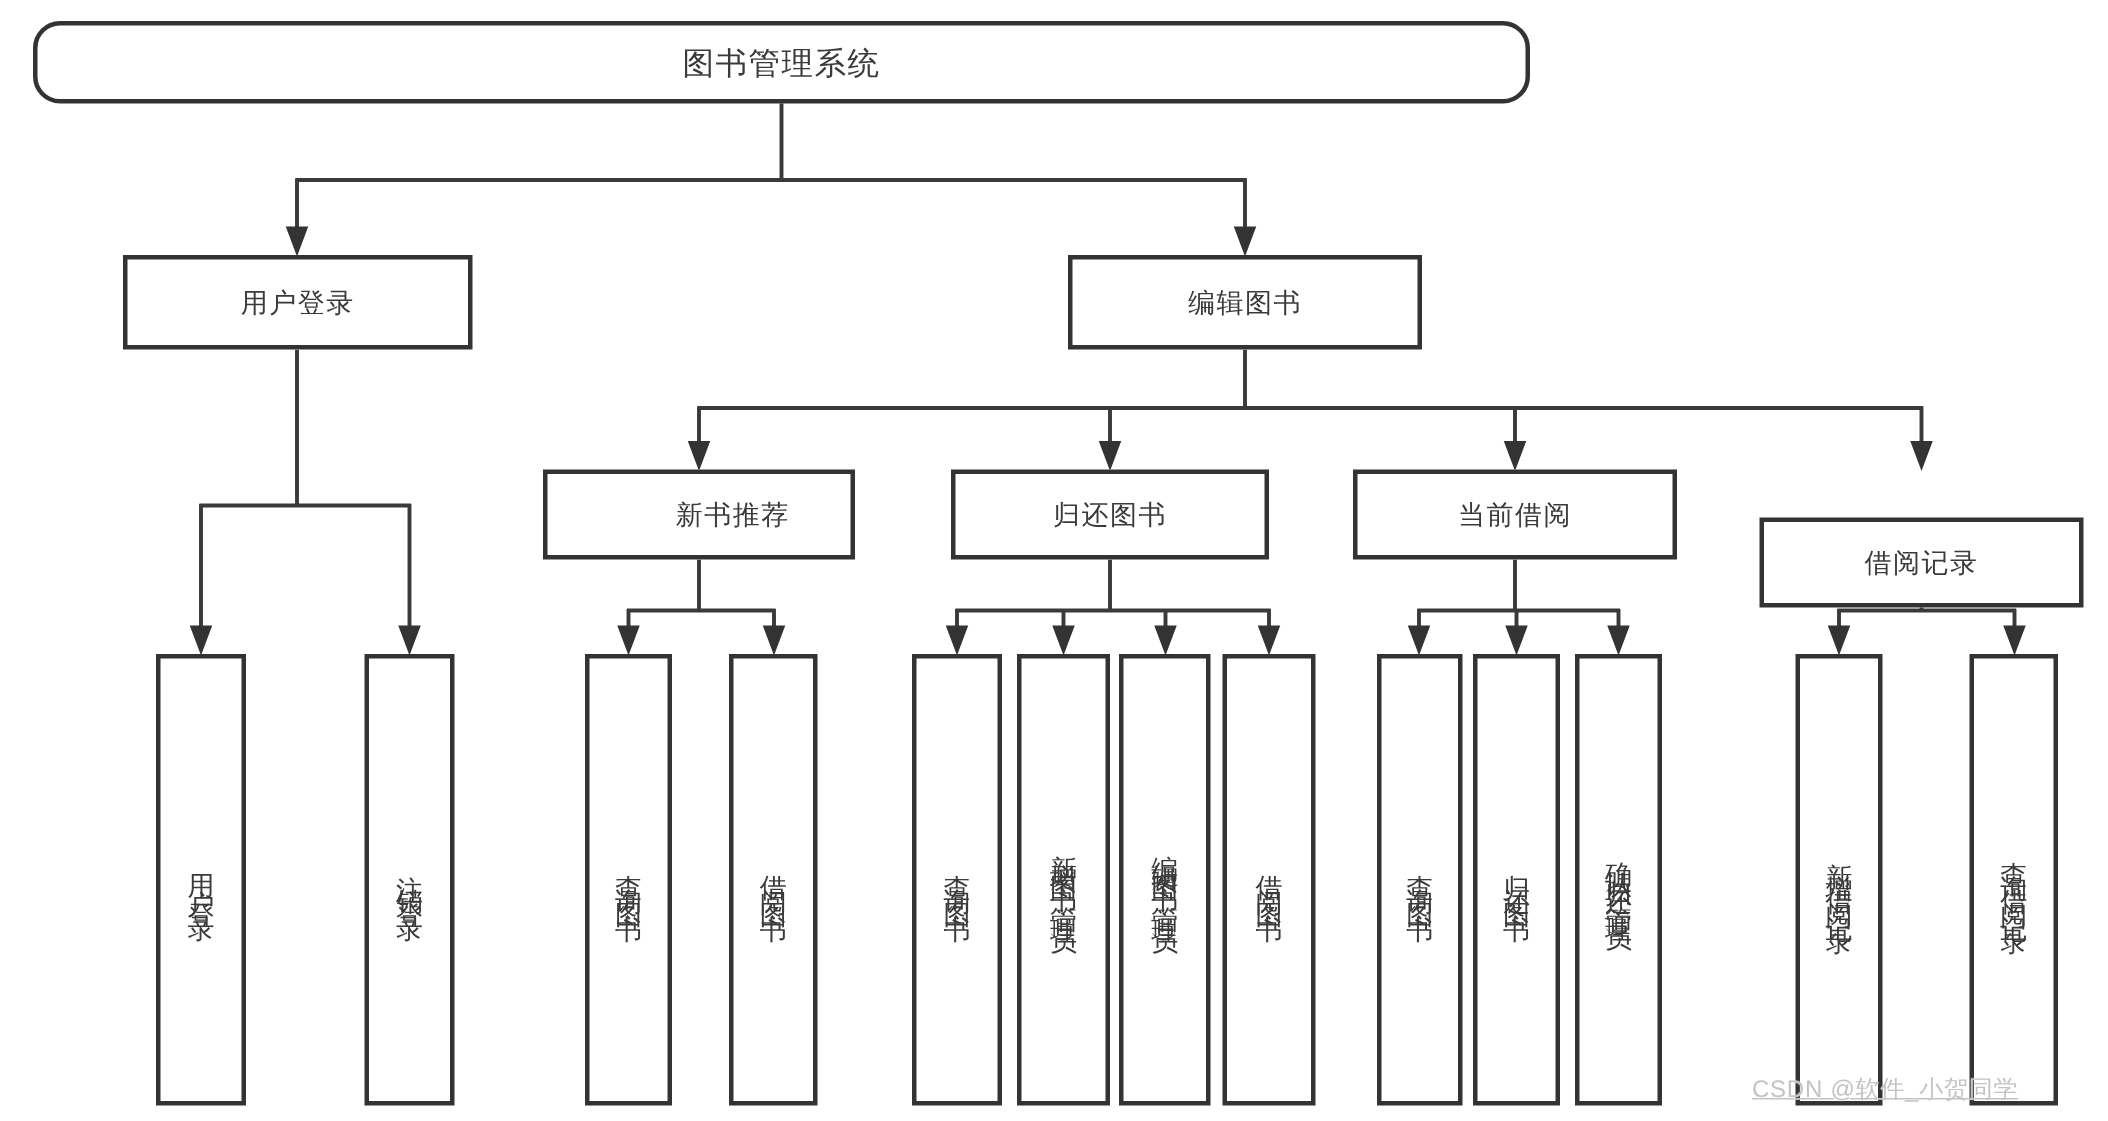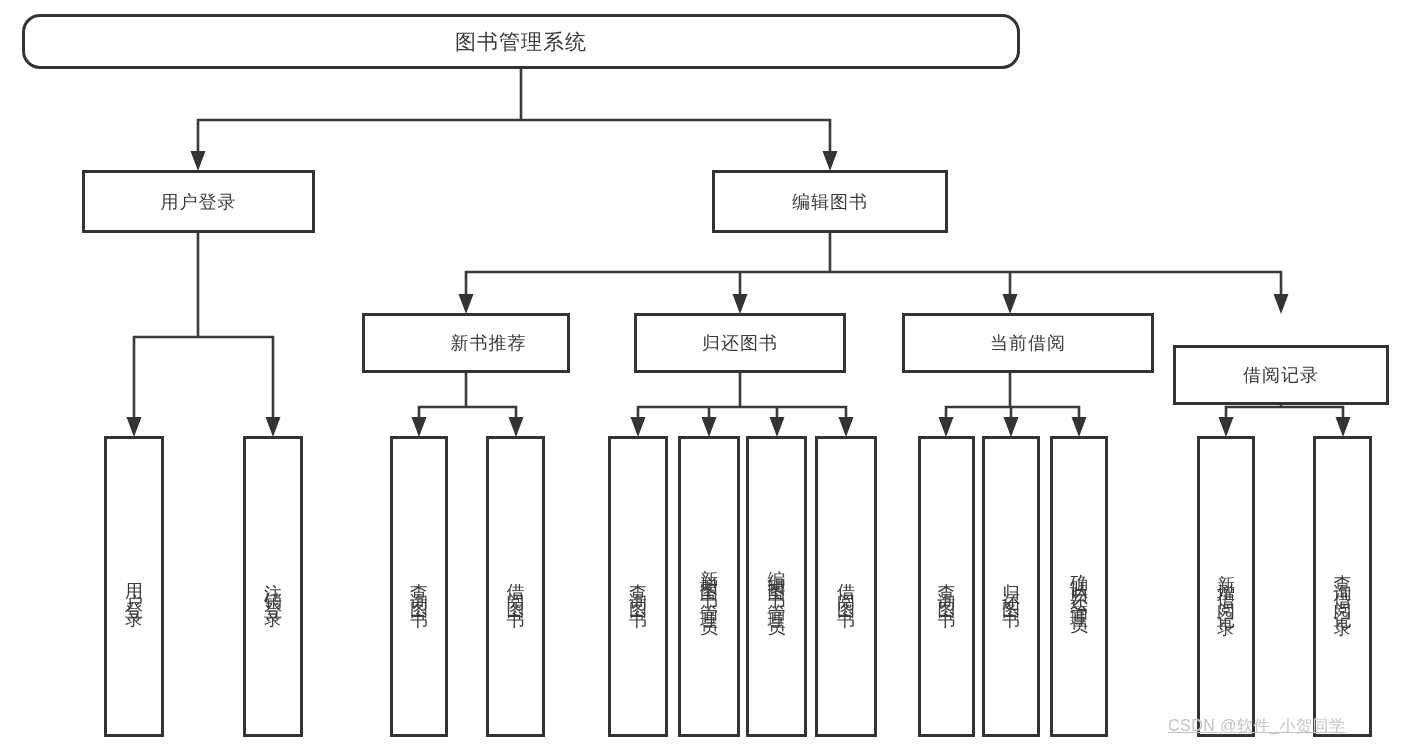--- a/index.html
+++ b/index.html
@@ -101,21 +101,21 @@
     </g>
   </svg>
 
   <div class="box" style="left:22px; top:14px; width:998px; height:55px; font-size:21px;border-radius:18px;">图书管理系统</div>
 
   <div class="box" style="left:82px; top:170px; width:233px; height:63px;">用户登录</div>
   <div class="box" style="left:712px; top:170px; width:236px; height:63px;">编辑图书</div>
 
   <div class="box" style="left:362px; top:313px; width:208px; height:60px;padding-left:45px;">新书推荐</div>
   <div class="box" style="left:634px; top:313px; width:212px; height:60px;">归还图书</div>
-  <div class="box" style="left:902px; top:313px; width:252px; height:60px;">当前借阅</div>
+  <div class="box" style="left:902px; top:313px; width:216px; height:60px;">当前借阅</div>
   <div class="box" style="left:1173px; top:313px; width:216px; height:60px;margin-top:32px;">借阅记录</div>
 
   <div class="box vbox" style="left:104px; top:436px; width:60px; height:301px;">用户登录</div>
   <div class="box vbox" style="left:243px; top:436px; width:60px; height:301px;">注销登录</div>
 
   <div class="box vbox" style="left:390px; top:436px; width:58px; height:301px;">查询图书</div>
   <div class="box vbox" style="left:486px; top:436px; width:59px; height:301px;">借阅图书</div>
 
   <div class="box vbox" style="left:608px; top:436px; width:60px; height:301px;">查询图书</div>
   <div class="box vbox" style="left:678px; top:436px; width:62px; height:301px; letter-spacing:7px;">新增图书（管理员）</div>

